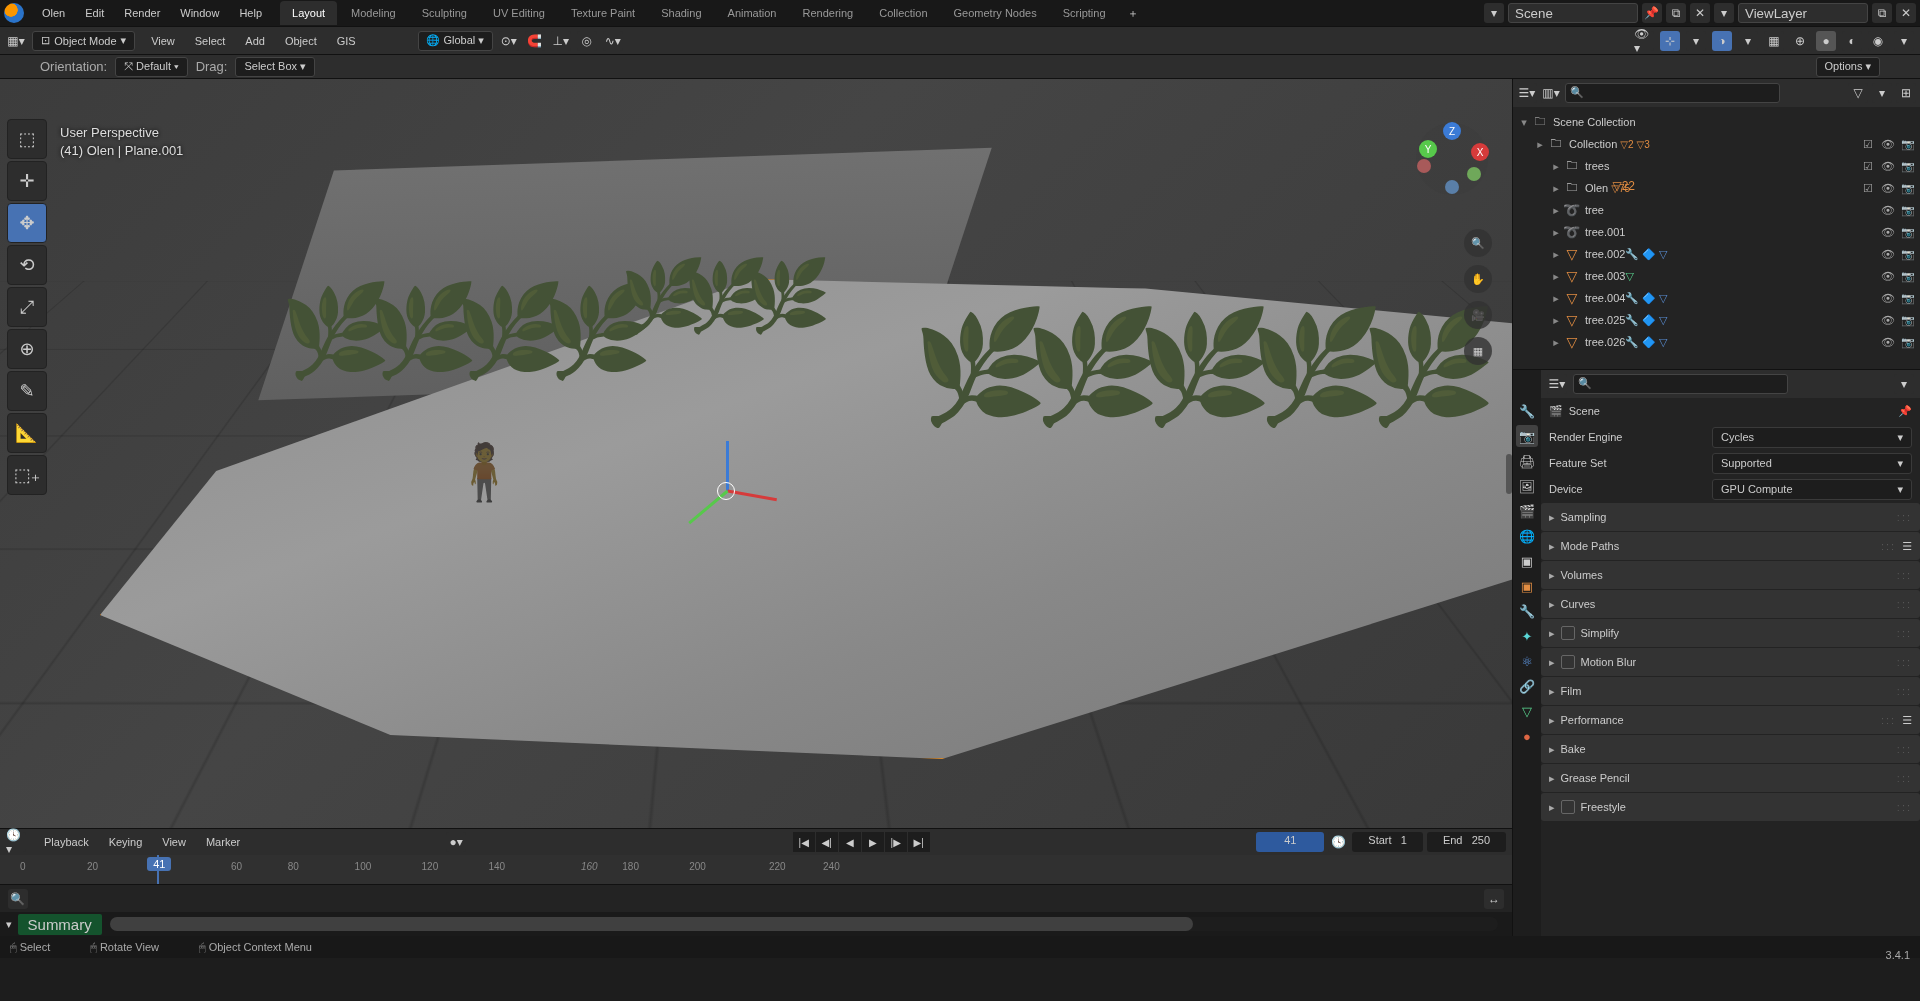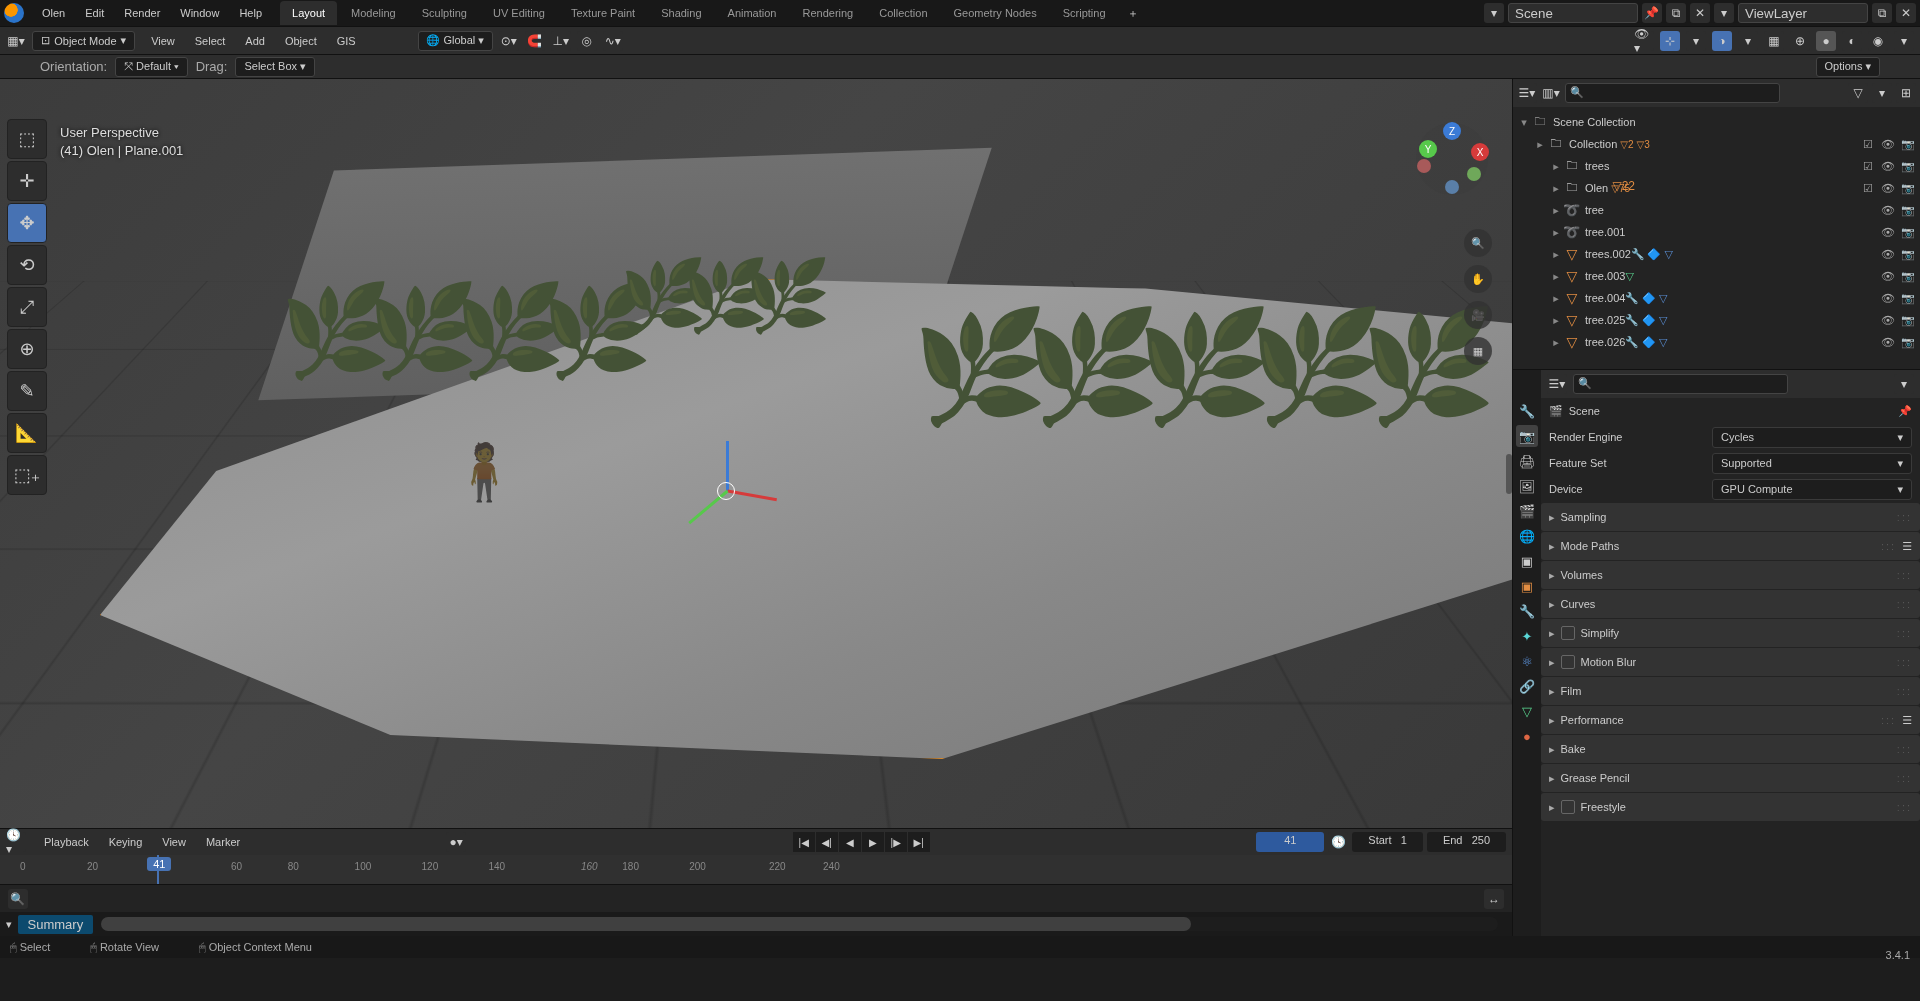--- a/index.html
+++ b/index.html
@@ -59,21 +59,21 @@
 .frame-inputs{display:flex;gap:4px;}
 .frame-field{background:#1d1d1d;padding:2px 16px;border-radius:3px;min-width:68px;text-align:center;}
 .ruler{flex:1;position:relative;background:#303030;}
 .frame-mark{position:absolute;top:0;width:2px;height:100%;background:#4772b3;}
 .frame-badge{position:absolute;top:2px;background:#4772b3;color:#fff;padding:1px 6px;border-radius:3px;font-size:11px;}
 .tick{position:absolute;top:6px;color:#888;font-size:10px;}
 
 
 .dope-row{height:28px;background:#232323;display:flex;align-items:center;padding:0 8px;gap:10px;border-top:1px solid #111;}
 .summary-bar{height:24px;background:#1a1a1a;display:flex;align-items:center;padding:0 6px;}
-.summary-chip{background:#0c4a6e;padding:2px 10px;border-radius:2px;font-size:13px;}
+.summary-chip{background:#14532d;padding:2px 10px;border-radius:2px;font-size:15px;}
 .scroll-track{flex:1;height:14px;background:#1d1d1d;margin:0 8px;border-radius:7px;position:relative;}
 .scroll-thumb{position:absolute;left:0;width:78%;height:100%;background:#404040;border-radius:7px;}
 
 
 .status{height:22px;background:#181818;display:flex;align-items:center;padding:0 10px;gap:40px;font-size:11px;color:#aaa;}
 .version{margin-left:auto;margin-top:16px;}
 
 
 .right-col { width: 408px; display: flex; flex-direction: column; background: #232323; border-left:1px solid #111;}
 .outliner { flex: 0 0 290px; background: #232323; overflow:hidden; display:flex;flex-direction:column;}
@@ -399,21 +399,21 @@
               <span class="eye">👁</span>
               <span class="eye">📷</span>
             </span>
           </div>
           <div class="tree-row">
             <span class="indent" style="width: 32px;"></span>
             <span class="disclose">▸</span>
             <span class="obj-icon">
               <span class="mesh-tri">▽</span>
             </span>
-            <span>trees.002</span>
+            <span>tree.002</span>
             <span style="color: rgb(90, 143, 214);"> 🔧 🔷 ▽</span>
             <span class="row-actions">
               <span class="eye">👁</span>
               <span class="eye">📷</span>
             </span>
           </div>
           <div class="tree-row">
             <span class="indent" style="width: 32px;"></span>
             <span class="disclose">▸</span>
             <span class="obj-icon">

